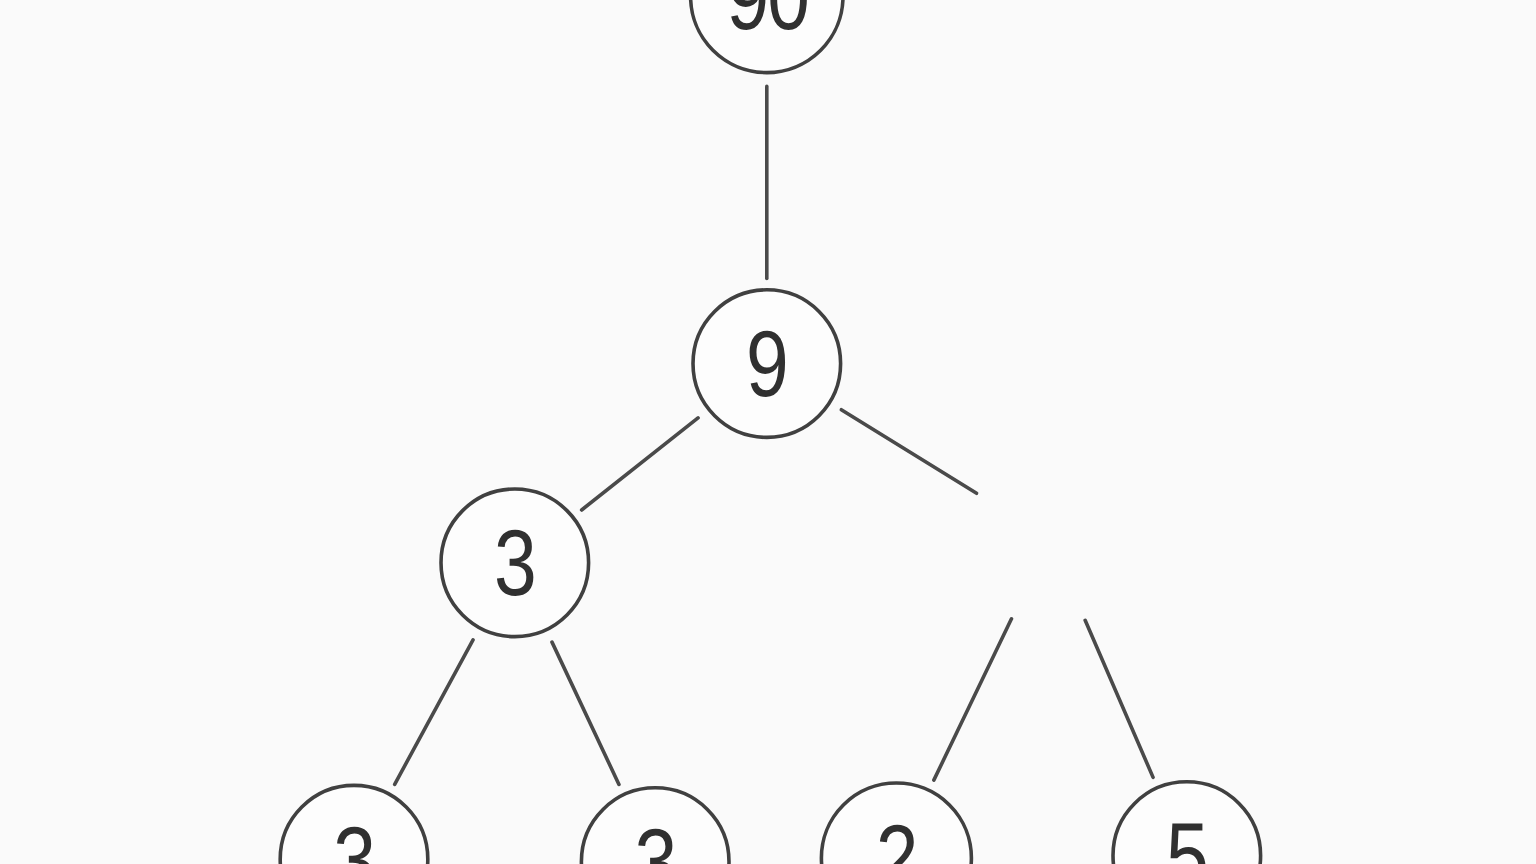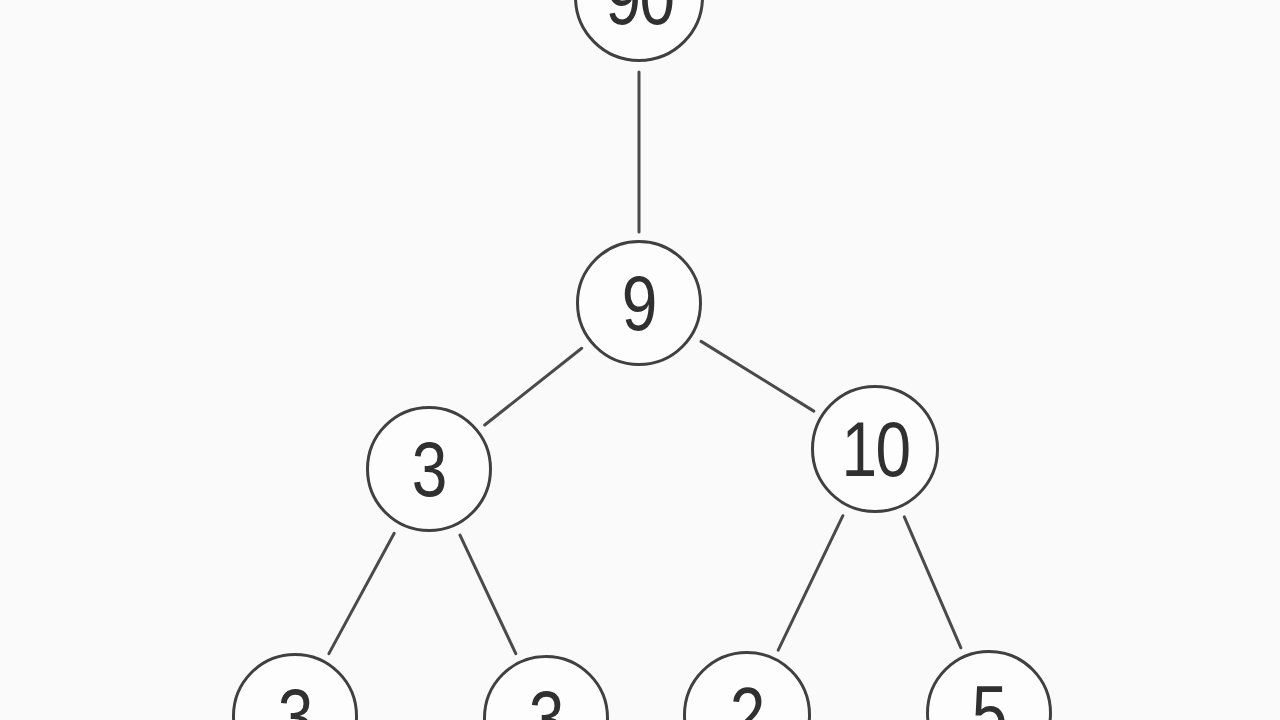--- a/index.html
+++ b/index.html
@@ -56,23 +56,20 @@
 
   <div class="node" style="left: 574px; top: -68px; width: 130px; height: 130px; background: rgb(253, 253, 253); border: 3px solid rgb(64, 64, 64); color: rgb(48, 48, 48);">
     <span class="lbl">90</span>
   </div>
   <div class="node" style="left: 576px; top: 240px; width: 126px; height: 126px; background: rgb(253, 253, 253); border: 3px solid rgb(64, 64, 64); color: rgb(48, 48, 48);">
     <span class="lbl">9</span>
   </div>
   <div class="node" style="left: 366px; top: 406px; width: 126px; height: 126px; background: rgb(253, 253, 253); border: 3px solid rgb(64, 64, 64); color: rgb(48, 48, 48);">
     <span class="lbl">3</span>
   </div>
-  <div class="node" style="left: 811px; top: 385px; width: 128px; height: 128px; background: rgb(253, 253, 253); border: 3px solid rgb(64, 64, 64); color: rgb(48, 48, 48);">
-    <span class="lbl">10</span>
-  </div>
   <div class="node" style="left: 232px; top: 653px; width: 126px; height: 126px; background: rgb(253, 253, 253); border: 3px solid rgb(64, 64, 64); color: rgb(48, 48, 48);">
     <span class="lbl">3</span>
   </div>
   <div class="node" style="left: 483px; top: 655px; width: 126px; height: 126px; background: rgb(253, 253, 253); border: 3px solid rgb(64, 64, 64); color: rgb(48, 48, 48);">
     <span class="lbl">3</span>
   </div>
   <div class="node" style="left: 683px; top: 651px; width: 128px; height: 128px; background: rgb(253, 253, 253); border: 3px solid rgb(64, 64, 64); color: rgb(48, 48, 48);">
     <span class="lbl">2</span>
   </div>
   <div class="node" style="left: 926px; top: 650px; width: 126px; height: 126px; background: rgb(253, 253, 253); border: 3px solid rgb(64, 64, 64); color: rgb(48, 48, 48);">

